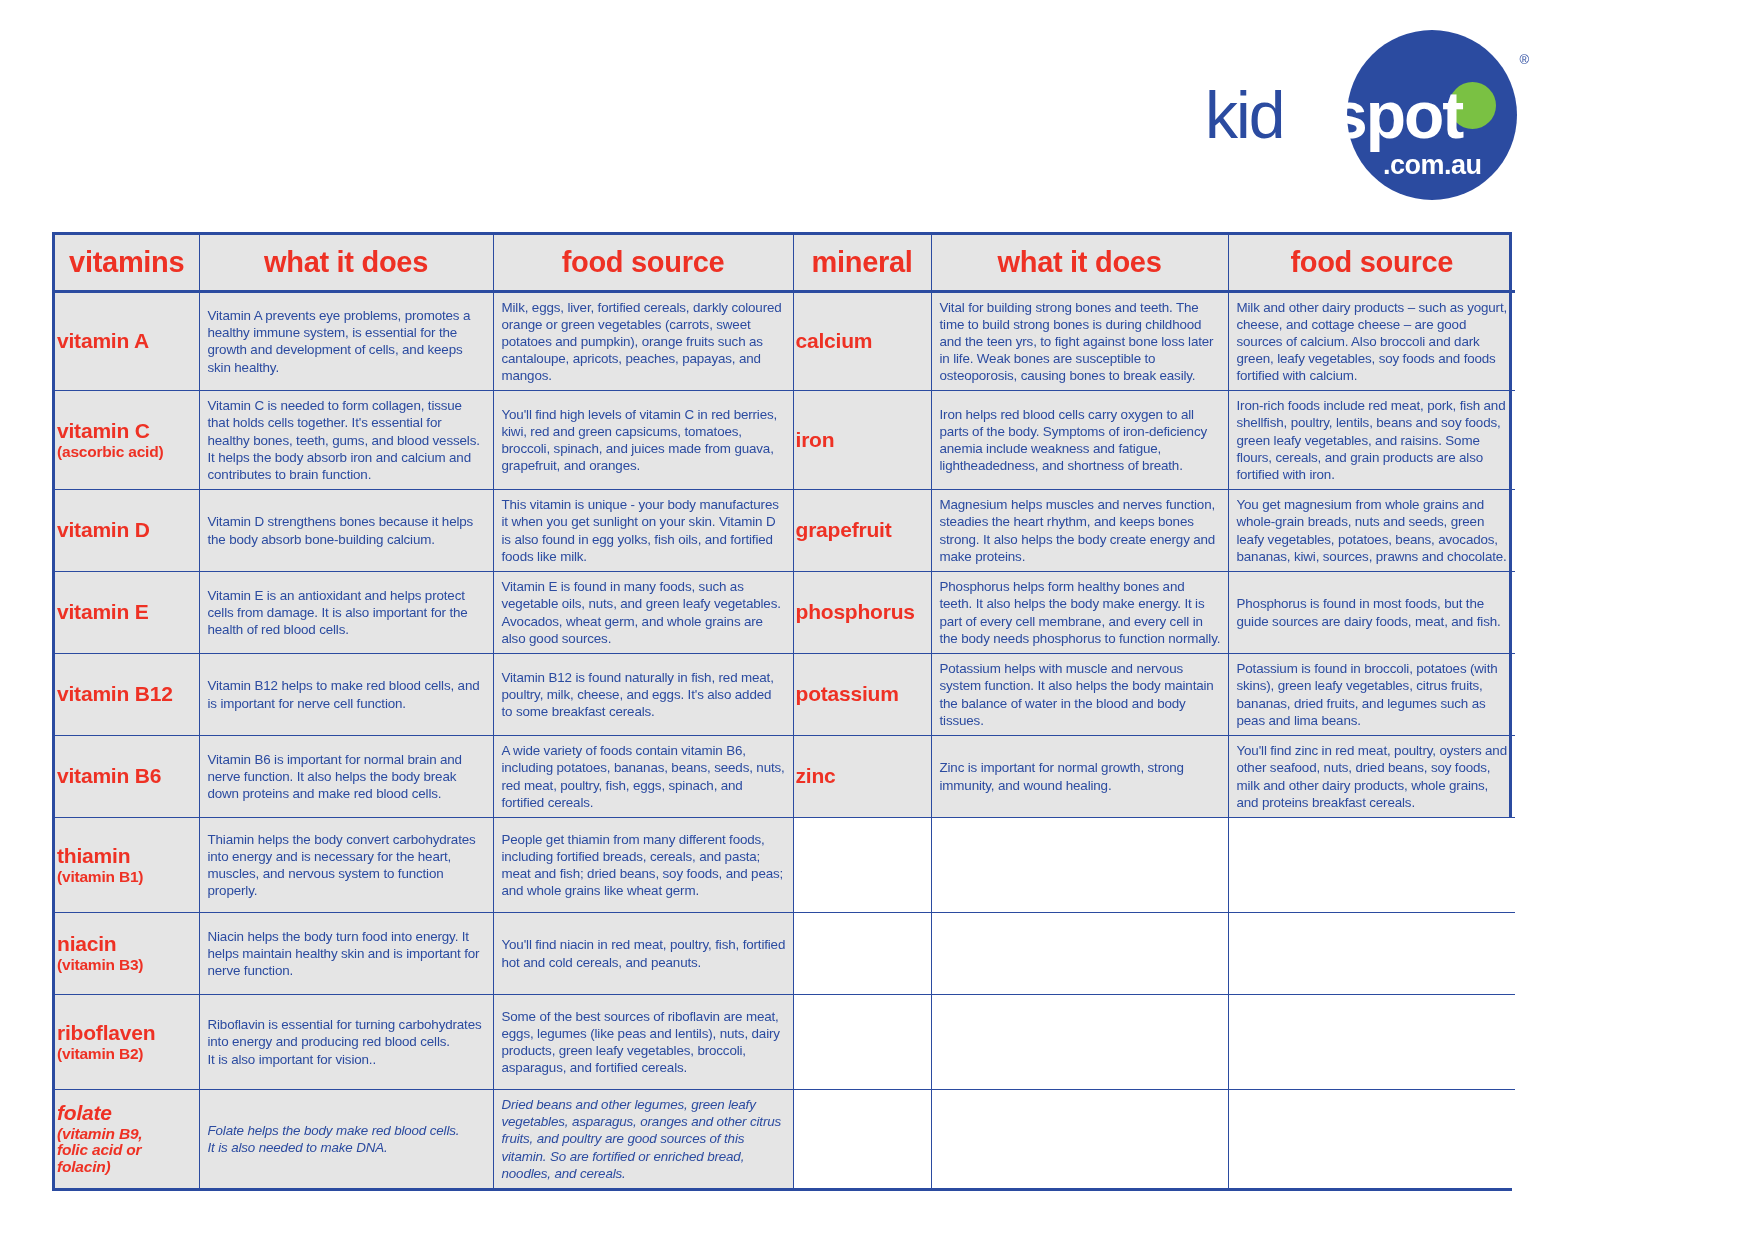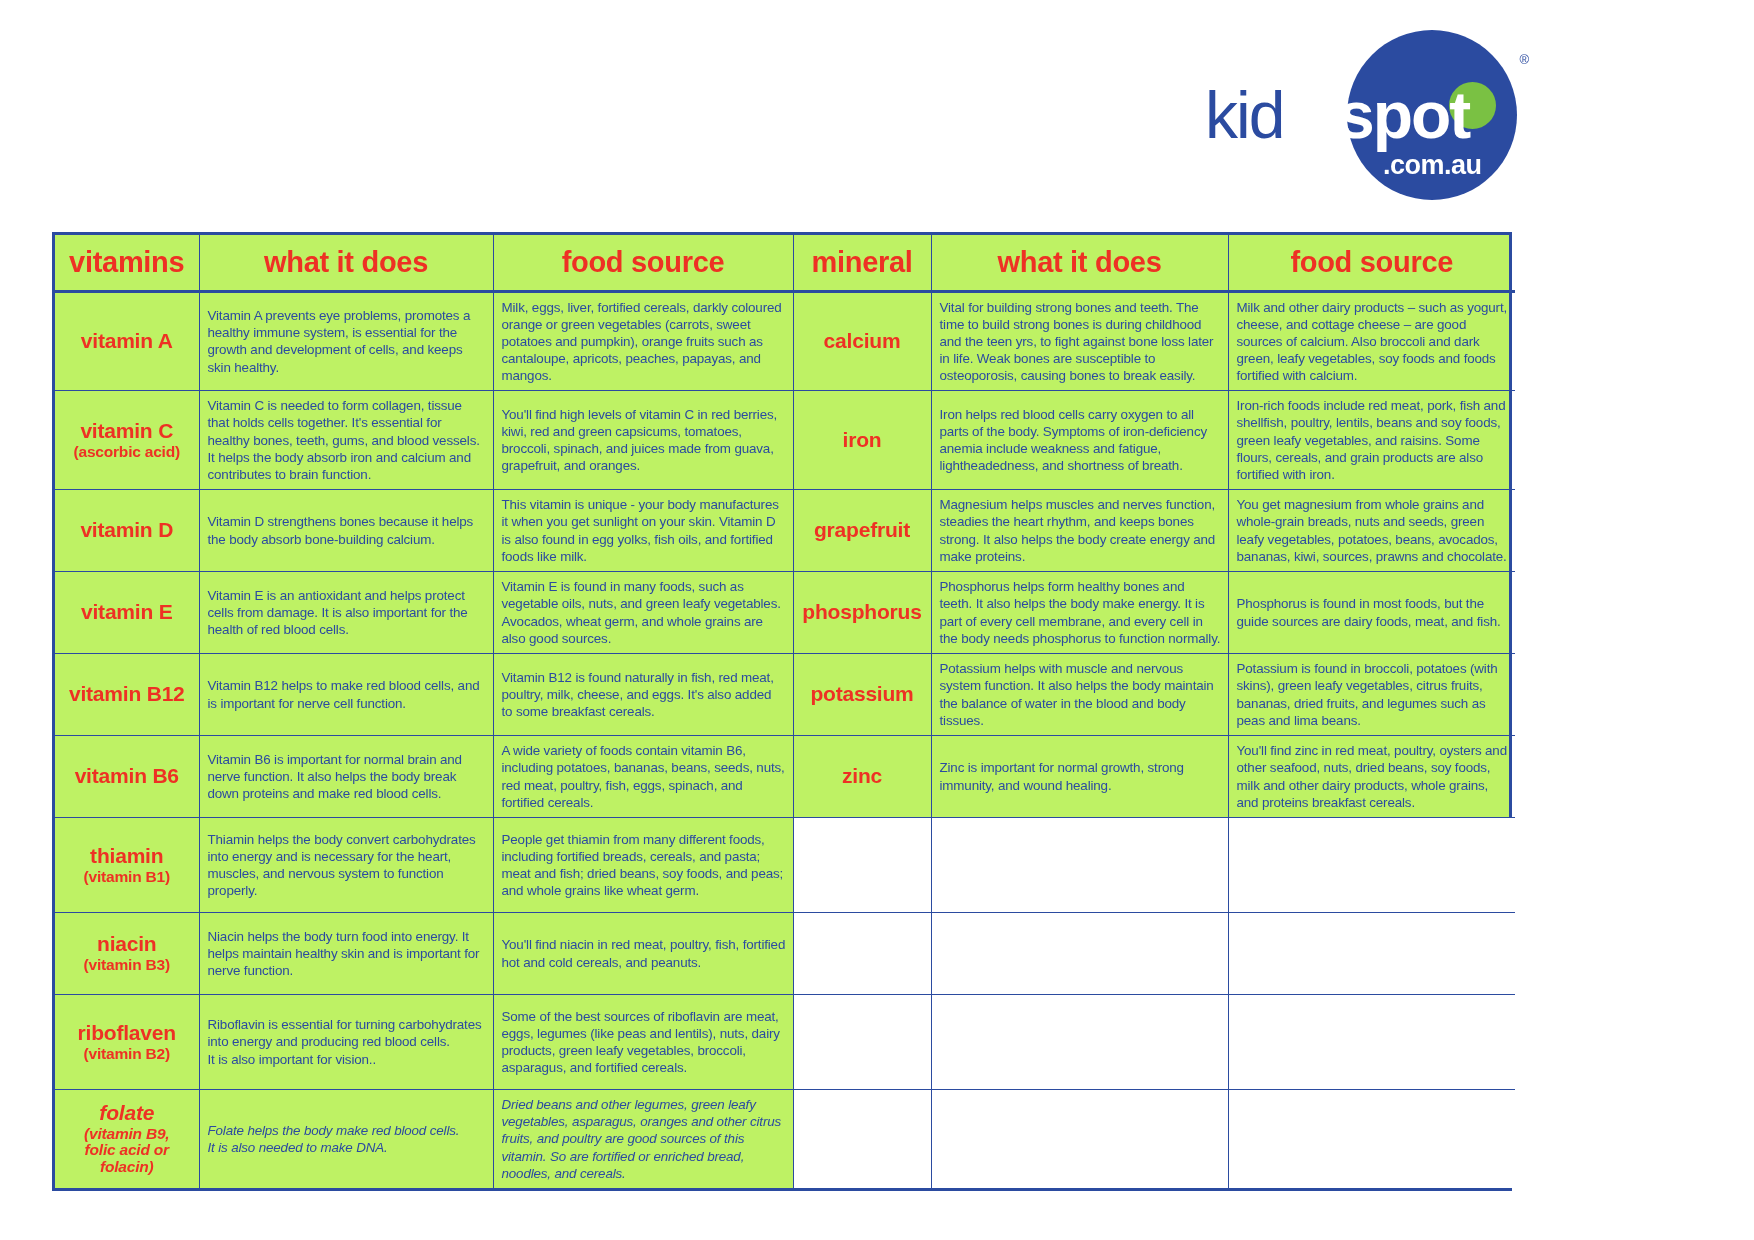--- a/index.html
+++ b/index.html
@@ -66,21 +66,21 @@
     position: absolute;
     left: 0px; top: 60px;
     font-size: 66px;
     font-weight: normal;
     color: #2b4ba0;
     letter-spacing: -2px;
     line-height: 1;
   }
   .logo-spot {
     position: absolute;
-    left: 133px; top: 60px;
+    left: 126px; top: 60px;
     font-size: 66px;
     font-weight: bold;
     color: #ffffff;
     letter-spacing: -2px;
     line-height: 1;
     z-index: 3;
   }
   .logo-com {
     position: absolute;
     left: 178px; top: 128px;
@@ -97,21 +97,21 @@
     color: #2b4ba0;
     z-index: 4;
   }
 
   
   .chart {
     position: absolute;
     left: 52px; top: 232px;
     width: 1460px;
     border: 3px solid #2b4ba0;
-    background: #bef264;
+    background: #e5e5e5;
   }
   table {
     width: 100%;
     border-collapse: collapse;
     table-layout: fixed;
   }
   td, th {
     border: 1.5px solid #2b4ba0;
     vertical-align: middle;
     padding: 0;
@@ -131,21 +131,20 @@
     color: #ee3124;
     font-size: 29px;
     font-weight: bold;
     text-align: center;
     letter-spacing: -0.3px;
   }
   thead th.edge-l { border-left: none; }
   thead th.edge-r { border-right: none; }
 
   td.rowname {
-    text-align: center;
     color: #ee3124;
     font-weight: bold;
     font-size: 21px;
     line-height: 1.08;
     padding: 8px 2px;
     letter-spacing: -0.2px;
   }
   td.rowname .sub {
     display: block;
     font-size: 15.5px;

